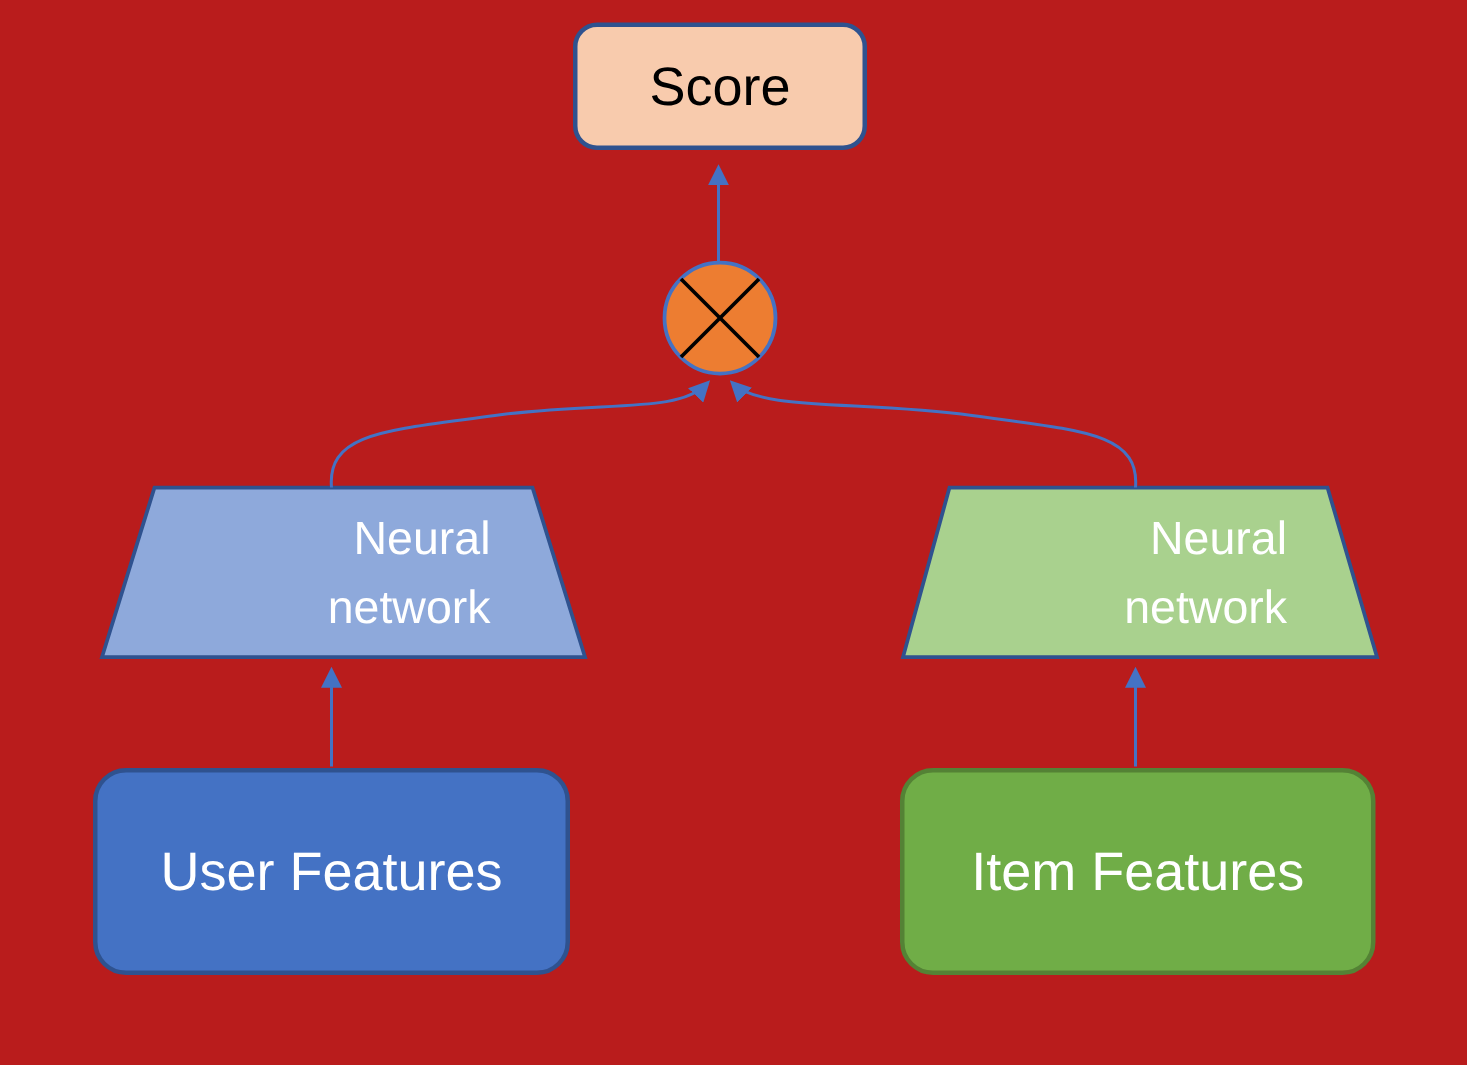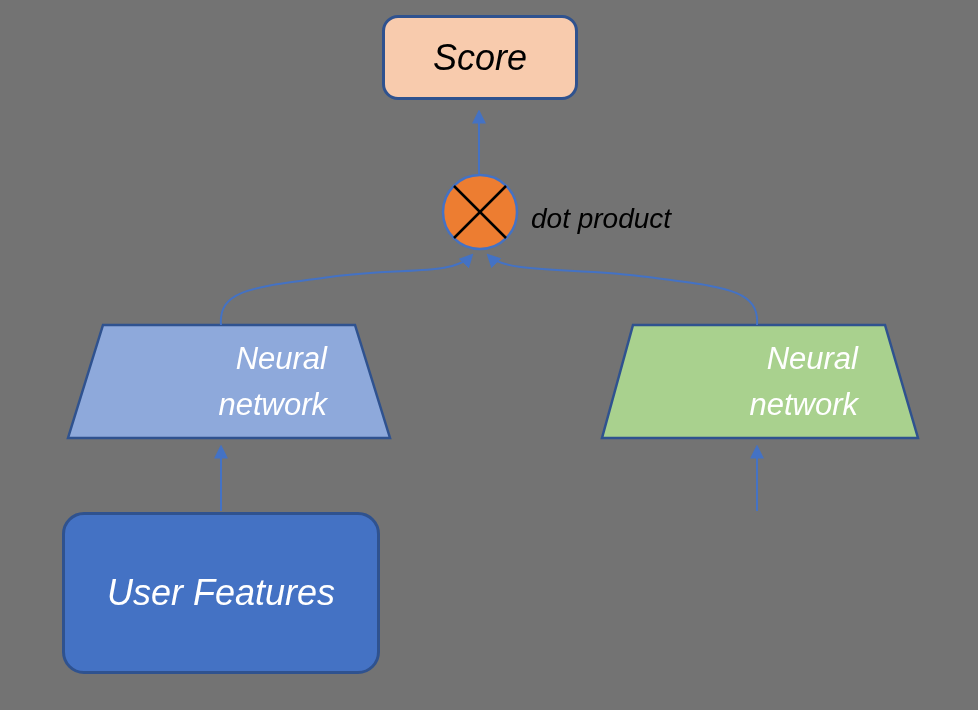--- a/index.html
+++ b/index.html
@@ -1,39 +1,38 @@
 <!DOCTYPE html>
 <html><head>
 <meta charset="utf-8">
 <style>
   html,body{margin:0;padding:0;background:#ffffff;}
   .canvas{
     position:relative;
     width:978px;height:710px;
-    background:#737373;
+    background:#b91c1c;
     font-family:"Liberation Sans", sans-serif;
     overflow:hidden;
-    font-style:italic;
   }
   .layer{position:absolute;left:0;top:0;width:978px;height:710px;}
 
   
   .node{
     position:absolute;
     display:flex;align-items:center;justify-content:center;
     box-sizing:border-box;
     text-align:center;
   }
   .score-node{
     left:382px;top:15px;width:196px;height:85px;
     background:#F8CBAD;border:3px solid #2F528F;border-radius:16px;
     color:#000000;font-size:36px;
   }
   .user-node{
-    left:62px;top:512px;width:318px;height:162px;
+    left:62px;top:512px;width:318px;height:138px;
     background:#4472C4;border:3px solid #2F528F;border-radius:22px;
     color:#ffffff;font-size:36px;
   }
   .item-node{
     left:600px;top:512px;width:317px;height:138px;
     background:#70AD47;border:3px solid #548235;border-radius:22px;
     color:#ffffff;font-size:36px;
   }
   .tower-label{
     position:absolute;top:330px;width:196px;height:104px;
@@ -78,22 +77,24 @@
     <g>
       <line class="x-line" x1="454" y1="186" x2="506" y2="238"></line>
       <line class="x-line" x1="506" y1="186" x2="454" y2="238"></line>
     </g>
   </svg>
 
   <div class="node score-node">
     <span>Score</span>
   </div>
 
-  <div class="dot-product-label">dot product</div>
 
   <div class="tower-label left">Neural network</div>
   <div class="tower-label right">Neural network</div>
 
   <div class="node user-node">
     <span>User Features</span>
   </div>
+  <div class="node item-node">
+    <span>Item Features</span>
+  </div>
 
 </div>
 
 </body></html>

